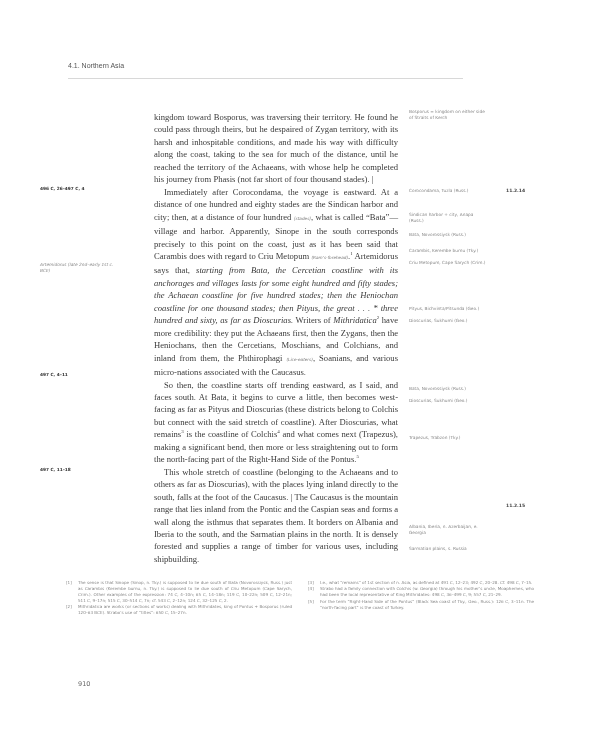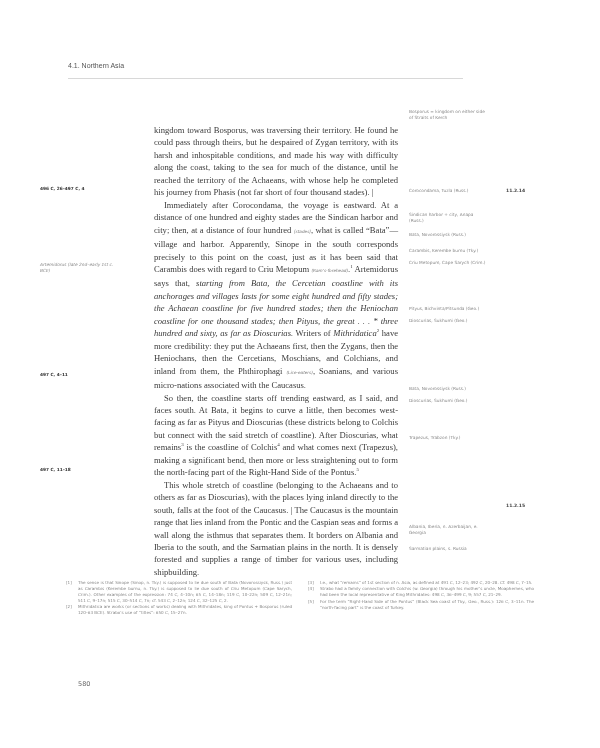--- a/index.html
+++ b/index.html
@@ -1,19 +1,19 @@
 <!DOCTYPE html>
 <html><head>
 <meta charset="utf-8">
 <style>
   html, body { margin: 0; padding: 0; background: #ffffff; }
   body { width: 600px; height: 748px; position: relative; overflow: hidden; font-family: "Liberation Serif", serif; color: #333; }
   .running-head { position: absolute; left: 68px; top: 62px; font-family: Liberation Sans, sans-serif; font-size: 7px; color: #555; }
   .head-rule { position: absolute; left: 68px; top: 78px; width: 395px; height: 1px; background: #d8d8d8; }
-  .main { position: absolute; left: 154px; top: 124px; width: 244px; font-size: 8.6px; line-height: 12.45px; text-align: justify; color: #3a3a3a; }
+  .main { position: absolute; left: 154px; top: 111px; width: 244px; font-size: 8.6px; line-height: 12.45px; text-align: justify; color: #3a3a3a; }
   .main p { margin: 0; }
   .main p.indent { text-indent: 10px; }
   .main .it { font-style: italic; font-family: Liberation Serif, serif; }
   .main .tiny { font-family: "DejaVu Sans", sans-serif; font-size: 4.2px; font-style: italic; color: #777; }
   .main sup { font-size: 5px; line-height: 0; }
   .lnote { position: absolute; left: 40px; font-family: "DejaVu Sans", sans-serif; font-size: 4.3px; line-height: 6px; color: #444; width: 80px; }
   .lnote.bold { font-weight: bold; color: #333; }
   .lnote.gray { color: #888; font-style: italic; }
   .rnote { position: absolute; left: 409px; font-family: "DejaVu Sans", sans-serif; font-size: 4.3px; line-height: 6px; color: #888; width: 80px; }
   .ref { position: absolute; left: 506px; font-family: "DejaVu Sans", sans-serif; font-size: 4.5px; font-weight: bold; color: #444; }
@@ -76,13 +76,13 @@
   <div class="fn">
       <span class="num">[4]</span>
       <span class="txt">Strabo had a family connection with Colchis (w. Georgia) through his mother’s uncle, Moaphernes, who had been the local representative of King Mithridates: 498 C, 36–499 C, 9; 557 C, 21–29.</span>
     </div>
   <div class="fn">
       <span class="num">[5]</span>
       <span class="txt">For the term “Right-Hand Side of the Pontus” (Black Sea coast of Tky., Geo., Russ.): 126 C, 3–11n. The “north-facing part” is the coast of Turkey.</span>
     </div>
 </div>
 
-<div class="folio">580</div>
+<div class="folio">910</div>
 
 </body></html>

